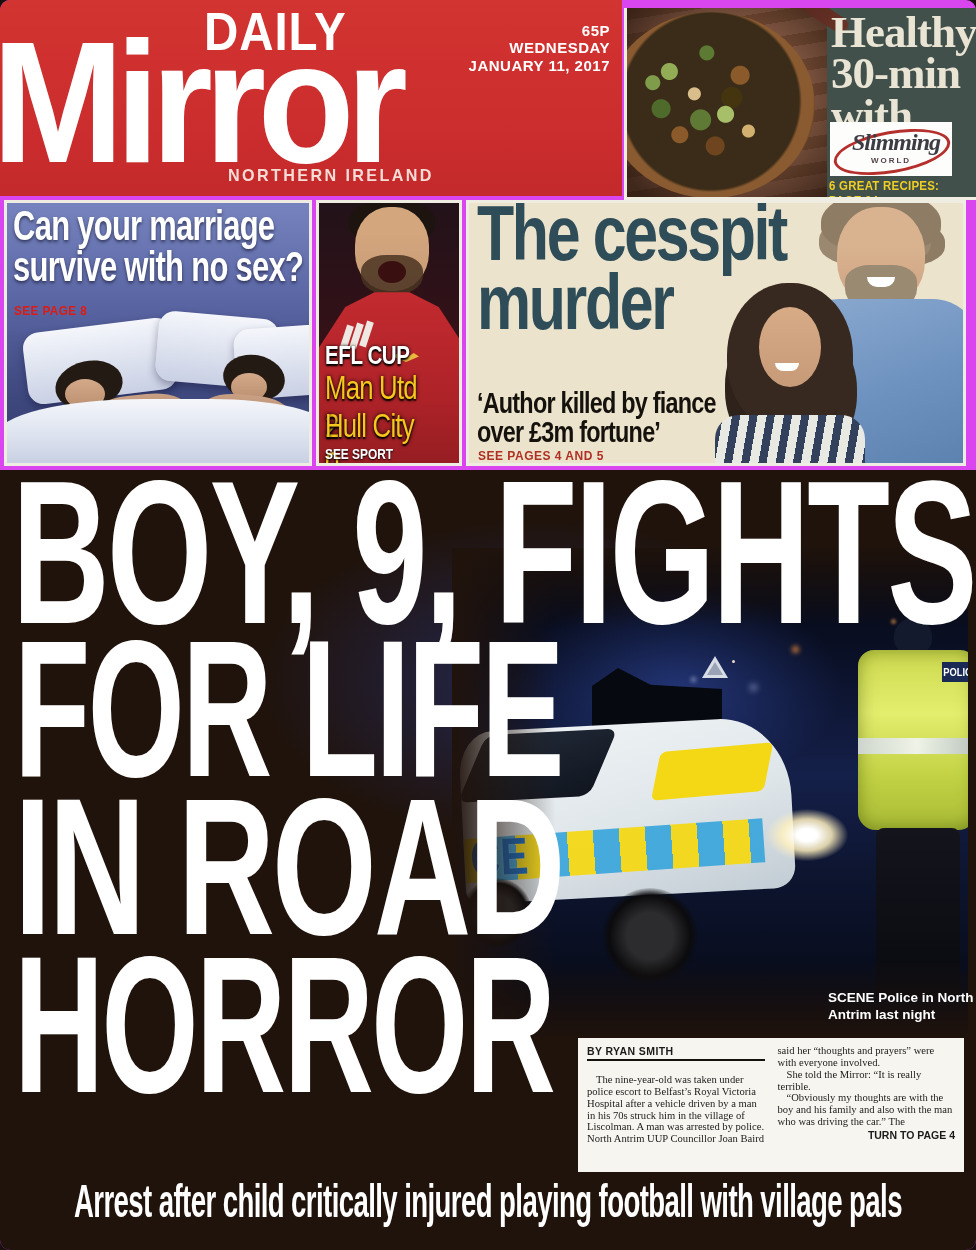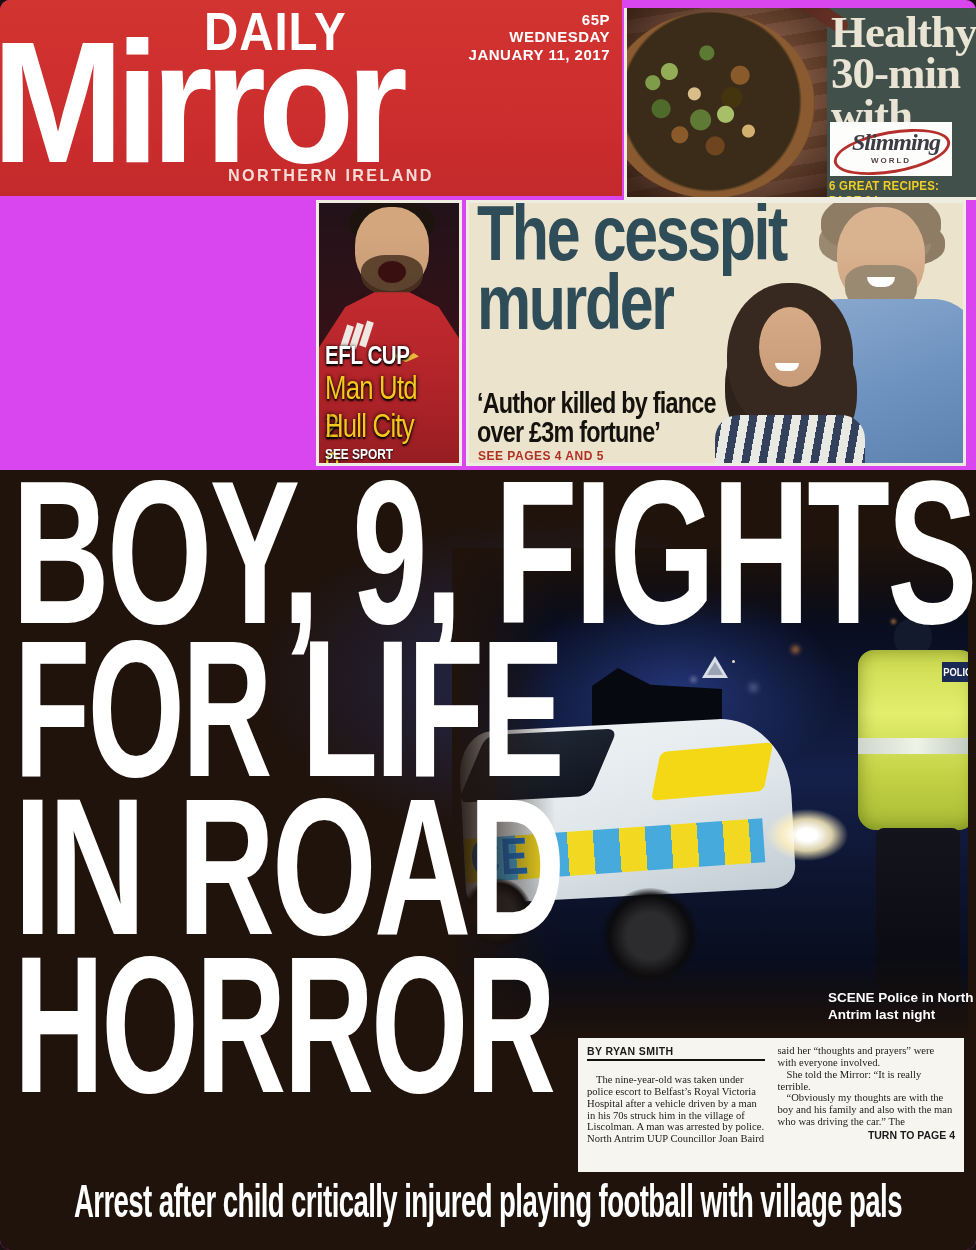--- a/index.html
+++ b/index.html
@@ -7,21 +7,21 @@
         font-family:"Liberation Sans",sans-serif;overflow:hidden;border-radius:10px;}
   .abs{position:absolute;}
 
   
   .masthead{left:0;top:0;width:622px;height:196px;background:linear-gradient(180deg,#d23431 0%,#cb2c2d 70%,#c32a2b 100%);overflow:hidden;}
   .mh-daily{left:204px;top:4px;color:#fff;font-weight:700;font-size:54px;letter-spacing:1px;
             transform:scaleX(.88);transform-origin:left top;line-height:1;}
   .mh-mirror{left:-8px;top:16px;color:#fff;font-weight:700;font-size:172px;line-height:1;
              letter-spacing:-9px;transform:scaleX(.92);transform-origin:left top;}
   .mh-edition{left:228px;top:166px;color:#f6dcd6;font-weight:700;font-size:17px;letter-spacing:2.5px;transform:scaleX(.95);transform-origin:left top;}
-  .mh-price{right:12px;top:11px;text-align:right;color:#fff;font-weight:700;font-size:15px;line-height:1.15;letter-spacing:.5px;}
+  .mh-price{right:12px;top:22px;text-align:right;color:#fff;font-weight:700;font-size:15px;line-height:1.15;letter-spacing:.5px;}
 
   
   .food{left:624px;top:8px;width:352px;height:192px;background:#41504b;border-left:3px solid #efece2;border-bottom:3px solid #efece2;box-sizing:border-box;overflow:hidden;}
   .pan-wood{left:0;top:0;width:200px;height:192px;
       background:radial-gradient(circle at 55% 45%,rgba(0,0,0,0) 45%,rgba(22,10,4,.6) 90%),
                  repeating-linear-gradient(171deg,#6b4530 0 12px,#7d5440 12px 26px);}
   .pan{left:-20px;top:4px;width:208px;height:186px;border-radius:50%;
       background:
        radial-gradient(circle at 30% 32%,#93ad56 0 8px,rgba(0,0,0,0) 9px),
        radial-gradient(circle at 48% 22%,#5c7a33 0 7px,rgba(0,0,0,0) 8px),
@@ -171,20 +171,37 @@
       <div>with</div>
     </div>
     <div class="abs slim-box">
       <div class="abs slim-swoosh"></div>
       <div class="abs slim-script">Slimming</div>
       <div class="abs slim-world">WORLD</div>
     </div>
     <div class="abs food-footer">6 GREAT RECIPES: PAGE 24</div>
   </section>
 
+  <section class="abs panel marriage">
+    <div class="abs pillow" style="left:18px;top:122px;width:150px;height:72px;transform:rotate(-7deg);"></div>
+    <div class="abs pillow" style="left:150px;top:112px;width:120px;height:70px;transform:rotate(5deg);"></div>
+    <div class="abs pillow" style="left:228px;top:124px;width:90px;height:70px;transform:rotate(-4deg);"></div>
+    <div class="abs head-hair" style="left:48px;top:158px;width:68px;height:48px;transform:rotate(-12deg);"></div>
+    <div class="abs face" style="left:58px;top:176px;width:40px;height:30px;"></div>
+    <div class="abs shoulder" style="left:84px;top:192px;width:96px;height:40px;transform:rotate(-6deg);"></div>
+    <div class="abs head-hair" style="left:216px;top:152px;width:62px;height:46px;transform:rotate(10deg);"></div>
+    <div class="abs face" style="left:224px;top:170px;width:36px;height:28px;"></div>
+    <div class="abs shoulder" style="left:196px;top:192px;width:86px;height:36px;transform:rotate(5deg);"></div>
+    <div class="abs duvet"></div>
+    <div class="abs mar-headline">
+      <div>Can your marriage</div>
+      <div>survive with no sex?</div>
+    </div>
+    <div class="abs mar-see">SEE PAGE 8</div>
+  </section>
 
   <section class="abs panel football">
     <div class="abs fb-hair"></div>
     <div class="abs fb-head"></div>
     <div class="abs fb-beard"></div>
     <div class="abs fb-mouth"></div>
     <div class="abs fb-shirt">
       <div class="fb-stripe" style="left:24px;top:40px;"></div>
       <div class="fb-stripe" style="left:34px;top:38px;"></div>
       <div class="fb-stripe" style="left:44px;top:36px;"></div>

